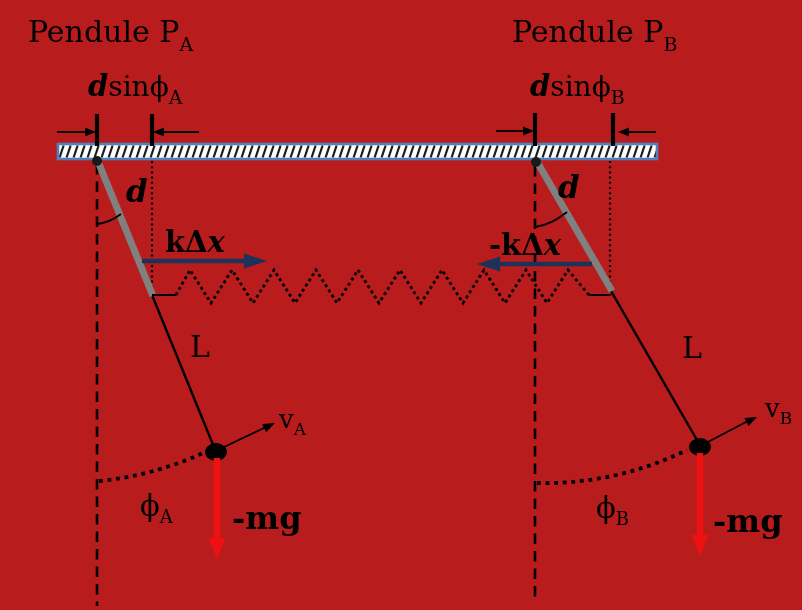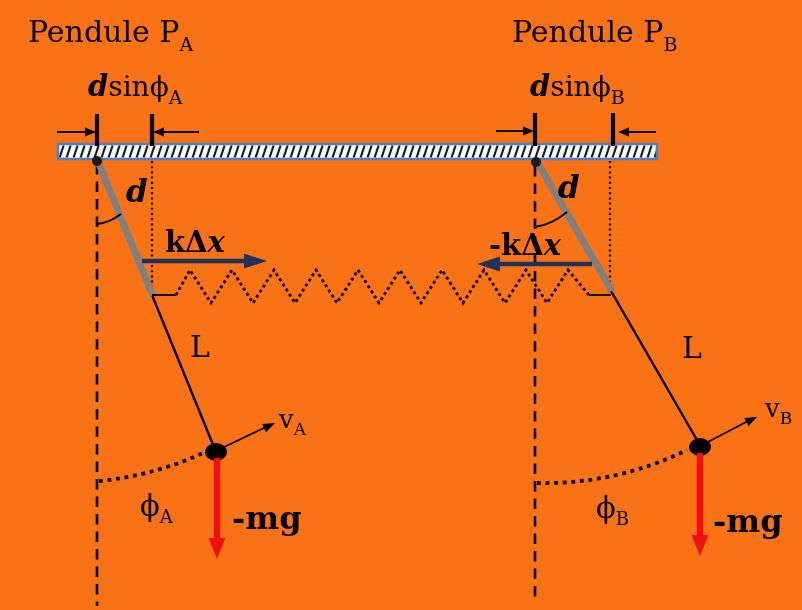--- a/index.html
+++ b/index.html
@@ -1,16 +1,16 @@
 <!DOCTYPE html>
 <html><head>
 <meta charset="utf-8">
 <style>
   html,body{margin:0;padding:0;background:#ffffff;}
-  #stage{position:relative;width:802px;height:610px;background:#f97316;overflow:hidden;
+  #stage{position:relative;width:802px;height:610px;background:#b91c1c;overflow:hidden;
          font-family:"DejaVu Serif", serif;}
   svg{display:block;}
   text{font-family:"DejaVu Serif", serif;fill:#000000;}
   .t-title{font-size:30px;}
   .t-sub{font-size:19px;}
   .t-di{font-size:29px;font-weight:bold;font-style:italic;}
   .t-fn{font-size:28px;}
   .t-rod{font-size:31px;font-weight:bold;font-style:italic;}
   .t-force{font-size:29px;font-weight:bold;}
   .t-forcex{font-size:29px;font-weight:bold;font-style:italic;}

